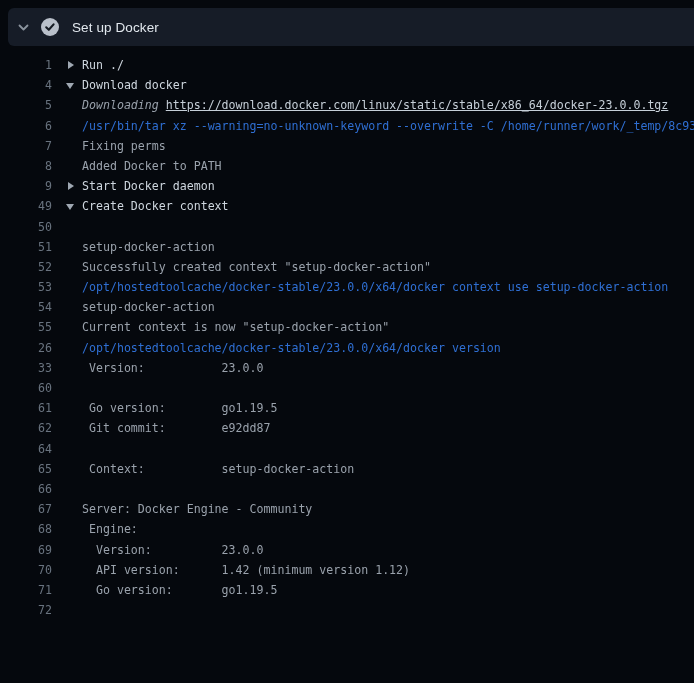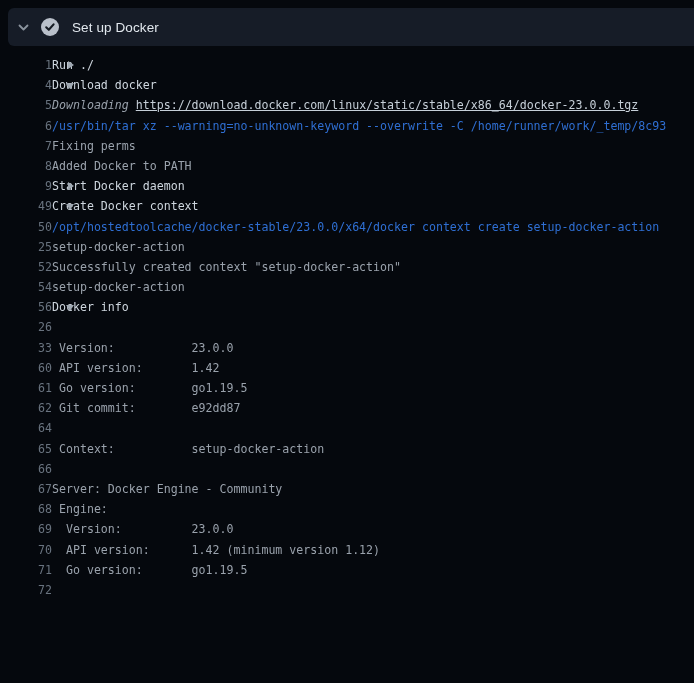--- a/index.html
+++ b/index.html
@@ -51,21 +51,21 @@
     height:20.2px;line-height:20.2px;
     font-size:11.6px;
     white-space:pre;
     overflow:hidden;
   }
   .row .num{
     flex:none;width:52px;text-align:right;
     color:var(--num-color);
     cursor:pointer;
   }
-  .row .txt{flex:none;color:var(--plain-color);}
+  .row .txt{flex:none;margin-left:30px;color:var(--plain-color);}
   .row.group .txt{color:var(--title-color);}
   .row.group{cursor:pointer;}
   .row.command .txt{color:var(--accent-command);}
   .arrow{position:absolute;width:0;height:0;}
   .arrow.collapsed{
     left:68px;top:6px;
     border-left:6px solid var(--arrow-color);
     border-top:4px solid transparent;
     border-bottom:4px solid transparent;
   }
@@ -98,28 +98,29 @@
 
 <div class="log">
     <div class="row group"><span class="num">1</span><span class="arrow collapsed"></span><span class="txt">Run ./</span></div>
     <div class="row group"><span class="num">4</span><span class="arrow expanded"></span><span class="txt">Download docker</span></div>
     <div class="row rich"><span class="num">5</span><span class="txt"><span class="plain">Downloading </span><span class="link">https://download.docker.com/linux/static/stable/x86_64/docker-23.0.0.tgz</span></span></div>
     <div class="row command"><span class="num">6</span><span class="txt">/usr/bin/tar xz --warning=no-unknown-keyword --overwrite -C /home/runner/work/_temp/8c93</span></div>
     <div class="row plain"><span class="num">7</span><span class="txt">Fixing perms</span></div>
     <div class="row plain"><span class="num">8</span><span class="txt">Added Docker to PATH</span></div>
     <div class="row group"><span class="num">9</span><span class="arrow collapsed"></span><span class="txt">Start Docker daemon</span></div>
     <div class="row group"><span class="num">49</span><span class="arrow expanded"></span><span class="txt">Create Docker context</span></div>
-    <div class="row command"><span class="num">50</span><span class="txt">/opt/hostedtoolcache/docker-stable/23.0.0/x64/docker context create setup-docker-action</span></div>
-    <div class="row plain"><span class="num">25</span><span class="txt">setup-docker-action</span></div>
+    <div class="row command"><span class="num">50</span></div>
+    <div class="row plain"><span class="num">51</span><span class="txt">setup-docker-action</span></div>
     <div class="row plain"><span class="num">52</span><span class="txt">Successfully created context "setup-docker-action"</span></div>
+    <div class="row command"><span class="num">53</span><span class="txt">/opt/hostedtoolcache/docker-stable/23.0.0/x64/docker context use setup-docker-action</span></div>
     <div class="row plain"><span class="num">54</span><span class="txt">setup-docker-action</span></div>
-    <div class="row group"><span class="num">56</span><span class="arrow expanded"></span><span class="txt">Docker info</span></div>
-    <div class="row command"><span class="num">26</span></div>
+    <div class="row plain"><span class="num">55</span><span class="txt">Current context is now "setup-docker-action"</span></div>
+    <div class="row command"><span class="num">26</span><span class="txt">/opt/hostedtoolcache/docker-stable/23.0.0/x64/docker version</span></div>
     <div class="row plain"><span class="num">33</span><span class="txt"> Version:           23.0.0</span></div>
-    <div class="row plain"><span class="num">60</span><span class="txt"> API version:       1.42</span></div>
+    <div class="row plain"><span class="num">60</span></div>
     <div class="row plain"><span class="num">61</span><span class="txt"> Go version:        go1.19.5</span></div>
     <div class="row plain"><span class="num">62</span><span class="txt"> Git commit:        e92dd87</span></div>
     <div class="row plain"><span class="num">64</span></div>
     <div class="row plain"><span class="num">65</span><span class="txt"> Context:           setup-docker-action</span></div>
     <div class="row plain"><span class="num">66</span><span class="txt"></span></div>
     <div class="row plain"><span class="num">67</span><span class="txt">Server: Docker Engine - Community</span></div>
     <div class="row plain"><span class="num">68</span><span class="txt"> Engine:</span></div>
     <div class="row plain"><span class="num">69</span><span class="txt">  Version:          23.0.0</span></div>
     <div class="row plain"><span class="num">70</span><span class="txt">  API version:      1.42 (minimum version 1.12)</span></div>
     <div class="row plain"><span class="num">71</span><span class="txt">  Go version:       go1.19.5</span></div>

